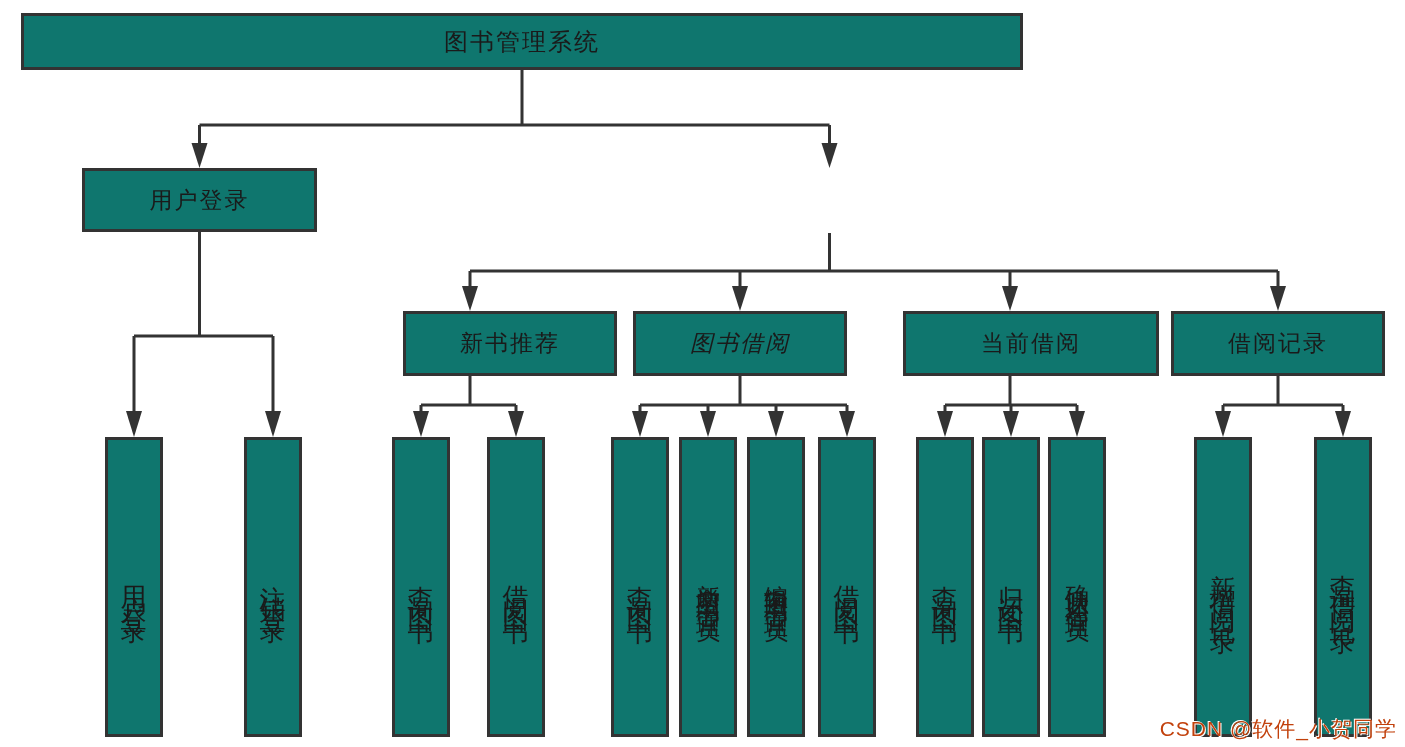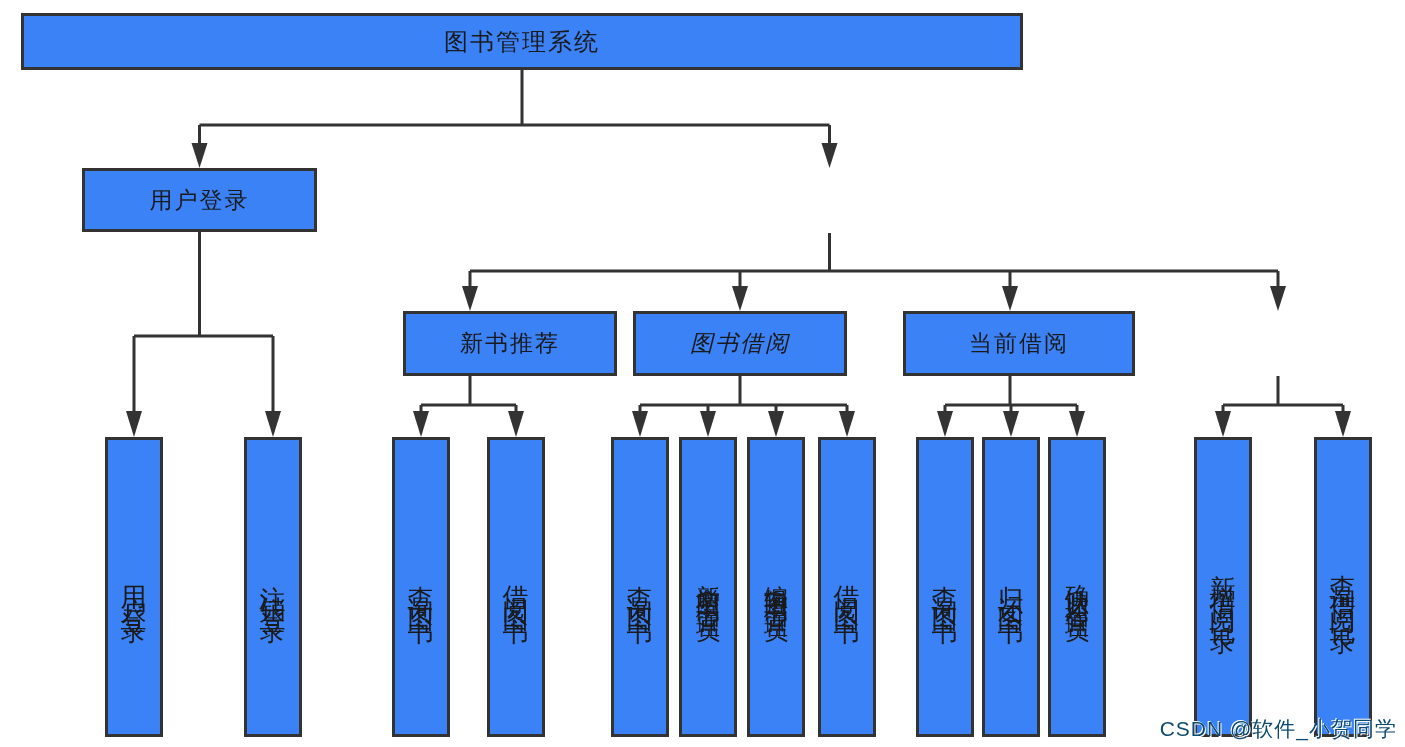--- a/index.html
+++ b/index.html
@@ -1,33 +1,33 @@
 <!DOCTYPE html>
 <html><head>
 <meta charset="utf-8">
 <style>
   html,body{margin:0;padding:0;background:#ffffff;}
   body{font-family:"Liberation Sans","DejaVu Sans",sans-serif;}
   #canvas{position:relative;width:1405px;height:747px;background:#ffffff;overflow:hidden;}
   #connectors{position:absolute;left:0;top:0;width:1405px;height:747px;}
   .node{
-    position:absolute;box-sizing:border-box;background:#3b82f6;
+    position:absolute;box-sizing:border-box;background:#0f766e;
     border:3px solid #333333;color:#1a1a1a;
     display:flex;align-items:center;justify-content:center;
     font-size:23px;letter-spacing:2px;line-height:1;
   }
   .root{font-size:24px;}
   .vnode{
     writing-mode:vertical-rl;text-orientation:mixed;
     font-size:26px;letter-spacing:11px;padding:6px 0;
   }
   .vnode.tight{font-size:24px;letter-spacing:5px;}
   .watermark{
     position:absolute;right:8px;bottom:4px;
-    color:#0c4a6e;font-size:21px;letter-spacing:1px;
+    color:#c2410c;font-size:21px;letter-spacing:1px;
     text-shadow:1px 1px 0 #ffffff,-1px -1px 0 #ffffff;
     white-space:nowrap;
   }
 </style>
 </head>
 <body>
 
 <div id="canvas">
 
   <svg id="connectors" viewBox="0 0 1405 747" xmlns="http://www.w3.org/2000/svg">
@@ -66,21 +66,22 @@
       <polygon points="1335,411 1351,411 1343,437"></polygon>
     </g>
   </svg>
 
   <div class="node root" style="left:21px;top:13px;width:1002px;height:57px;">图书管理系统</div>
 
   <div class="node" style="left:82px;top:168px;width:235px;height:64px;">用户登录</div>
 
   <div class="node" style="left:363px;top:311px;width:214px;height:65px;margin-left:40px;">新书推荐</div>
   <div class="node" style="left:633px;top:311px;width:214px;height:65px;font-style:italic;">图书借阅</div>
-  <div class="node" style="left:903px;top:311px;width:232px;height:65px;">当前借阅</div>
+  <div class="node" style="left:903px;top:311px;width:256px;height:65px;">当前借阅</div>
+  <div class="node" style="left:1171px;top:311px;width:214px;height:65px;">借阅记录</div>
 
   <div class="node vnode" style="left:105px;top:437px;width:58px;height:300px;">用户登录</div>
   <div class="node vnode" style="left:244px;top:437px;width:58px;height:300px;">注销登录</div>
 
   <div class="node vnode" style="left:392px;top:437px;width:58px;height:300px;">查询图书</div>
   <div class="node vnode" style="left:487px;top:437px;width:58px;height:300px;">借阅图书</div>
 
   <div class="node vnode" style="left:611px;top:437px;width:58px;height:300px;">查询图书</div>
   <div class="node vnode tight" style="left:679px;top:437px;width:58px;height:300px;">新增图书（管理员）</div>
   <div class="node vnode tight" style="left:747px;top:437px;width:58px;height:300px;">编辑图书（管理员）</div>

